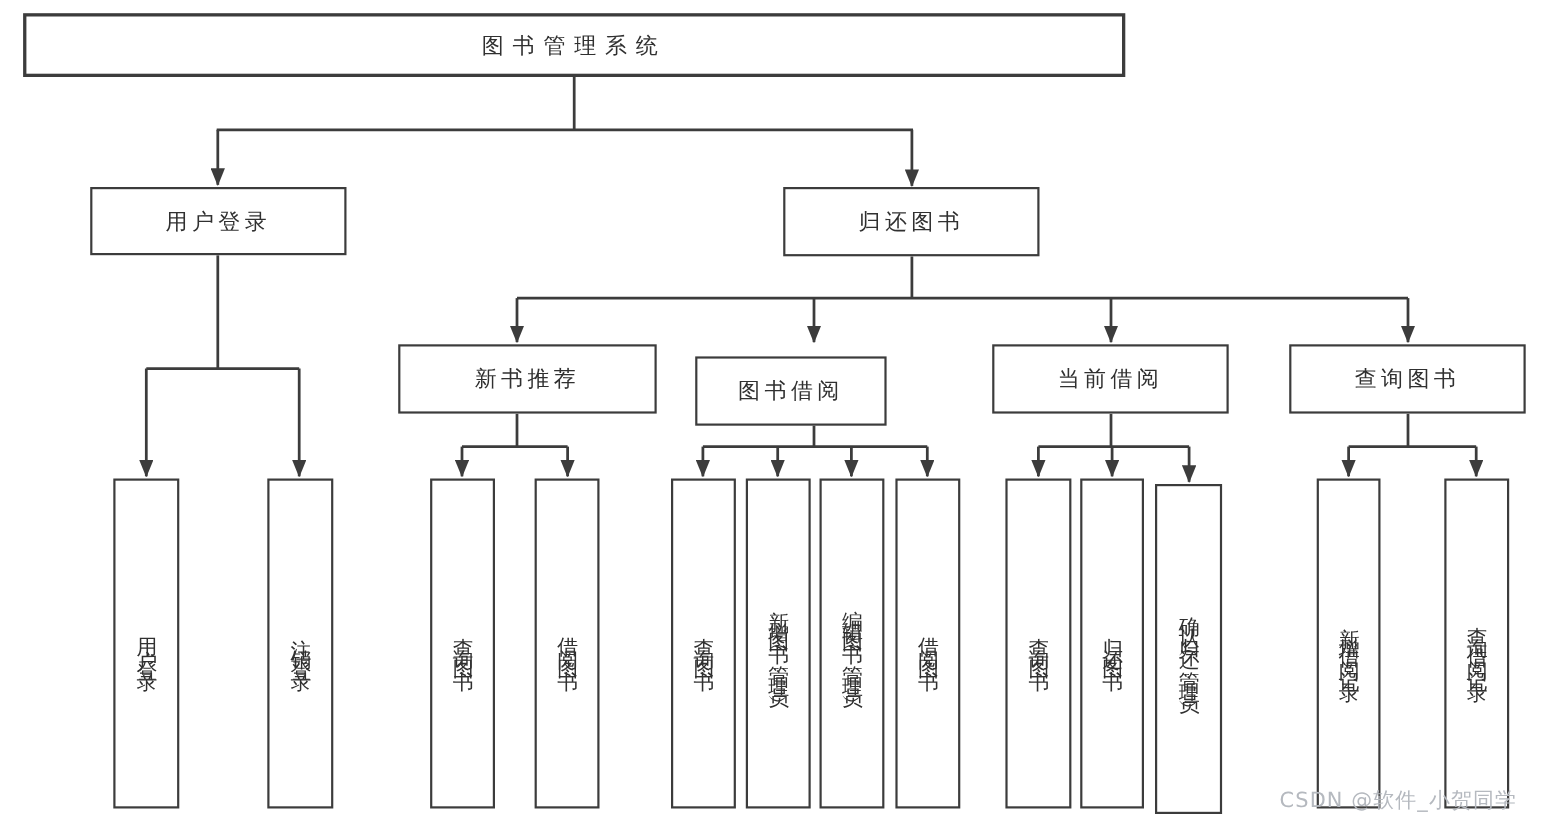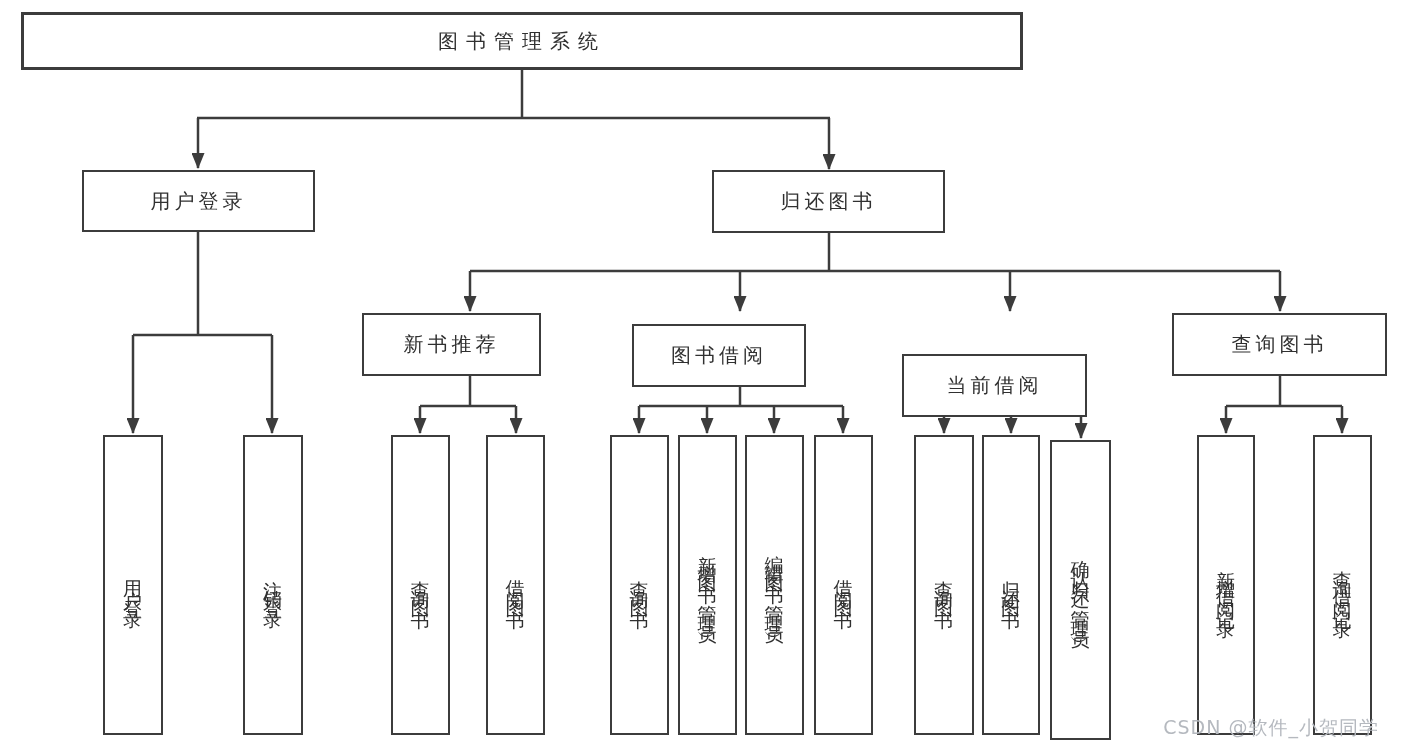--- a/index.html
+++ b/index.html
@@ -99,27 +99,27 @@
     <span class="hlabel title-label">图书管理系统</span>
   </div>
 
   <div class="box" style="left:82px;top:170px;width:233px;height:62px;">
     <span class="hlabel">用户登录</span>
   </div>
   <div class="box" style="left:712px;top:170px;width:233px;height:63px;">
     <span class="hlabel">归还图书</span>
   </div>
 
-  <div class="box" style="left:362px;top:313px;width:179px;height:63px;text-align:center;">
+  <div class="box" style="left:362px;top:313px;width:235px;height:63px;text-align:center;">
     <span class="hlabel">新书推荐</span>
   </div>
   <div class="box" style="left:632px;top:324px;width:174px;height:63px;">
     <span class="hlabel">图书借阅</span>
   </div>
-  <div class="box" style="left:902px;top:313px;width:185px;height:63px;margin-top:41px;">
+  <div class="box" style="left:902px;top:313px;width:215px;height:63px;">
     <span class="hlabel">当前借阅</span>
   </div>
   <div class="box" style="left:1172px;top:313px;width:215px;height:63px;">
     <span class="hlabel">查询图书</span>
   </div>
 
   <div class="box" style="left:103px;top:435px;width:60px;height:300px;">
     <span class="vlabel">用户登录</span>
   </div>
   <div class="box" style="left:243px;top:435px;width:60px;height:300px;">

